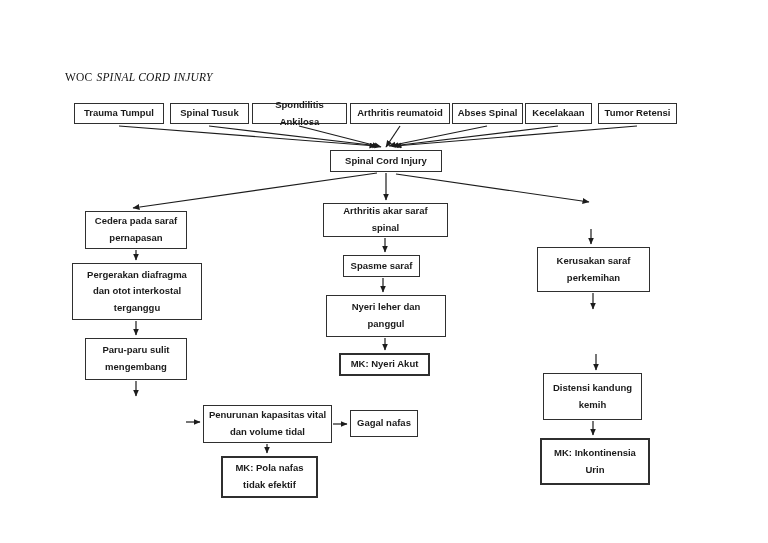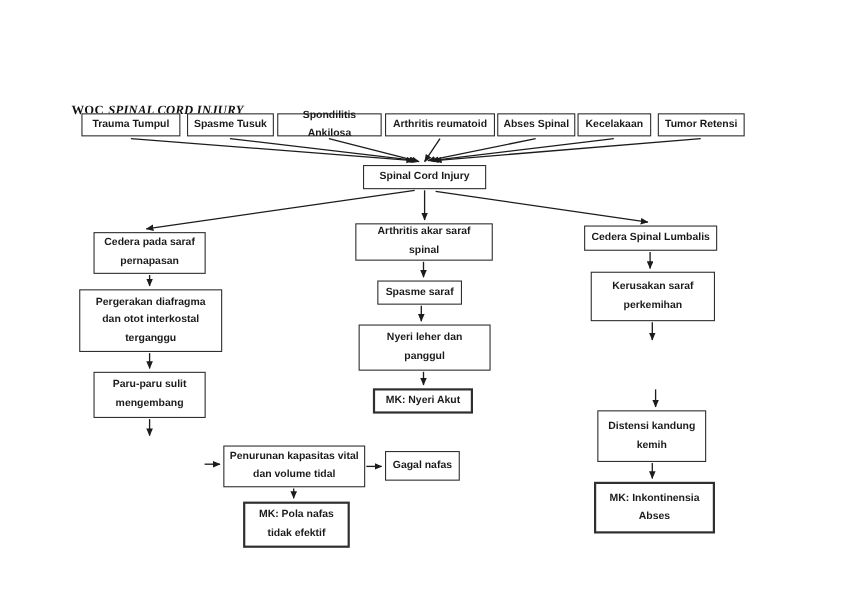--- a/index.html
+++ b/index.html
@@ -3,21 +3,21 @@
 <meta charset="utf-8">
 <style>
   html,body{margin:0;padding:0;background:#ffffff;}
   .canvas{
     position:relative;width:768px;height:543px;background:#ffffff;
     font-family:"Liberation Sans","DejaVu Sans",sans-serif;overflow:hidden;
   }
   .doc-title{
     position:absolute;left:65px;top:71px;
     font-family:"Liberation Serif","DejaVu Serif",serif;
-    font-weight:bold;font-size:11.5px;color:#111;letter-spacing:.2px;margin-top:24px;
+    font-weight:normal;font-size:11.5px;color:#111;letter-spacing:.2px;
   }
   .doc-title .it{font-style:italic;margin-left:4px;}
   svg.edges{position:absolute;left:0;top:0;width:768px;height:543px;pointer-events:none;}
   svg.edges line{stroke:#1c1c1c;stroke-width:1.2;}
   .node{
     position:absolute;box-sizing:border-box;border:1.6px solid #2f2f2f;background:#fff;
     display:flex;align-items:center;justify-content:center;text-align:center;
     font-size:9.5px;font-weight:700;color:#1a1a1a;line-height:1.75;
     white-space:pre-line;padding:1px 2px;
   }
@@ -62,21 +62,21 @@
     <line x1="383" y1="278" x2="383" y2="292" marker-end="url(#ah)"></line>
     <line x1="385" y1="338" x2="385" y2="350" marker-end="url(#ah)"></line>
 
     <line x1="591" y1="229" x2="591" y2="244" marker-end="url(#ah)"></line>
     <line x1="593" y1="293" x2="593" y2="309" marker-end="url(#ah)"></line>
     <line x1="596" y1="354" x2="596" y2="370" marker-end="url(#ah)"></line>
     <line x1="593" y1="421" x2="593" y2="435" marker-end="url(#ah)"></line>
   </svg>
 
   <div class="node" style="left:74px;top:103px;width:90px;height:21px">Trauma Tumpul</div>
-  <div class="node" style="left:170px;top:103px;width:79px;height:21px">Spasme Tusuk</div>
+  <div class="node" style="left:170px;top:103px;width:79px;height:21px">Spinal Tusuk</div>
   <div class="node" style="left:252px;top:103px;width:95px;height:21px">Spondilitis Ankilosa</div>
   <div class="node" style="left:350px;top:103px;width:100px;height:21px">Arthritis reumatoid</div>
   <div class="node" style="left:452px;top:103px;width:71px;height:21px">Abses Spinal</div>
   <div class="node" style="left:525px;top:103px;width:67px;height:21px">Kecelakaan</div>
   <div class="node" style="left:598px;top:103px;width:79px;height:21px">Tumor Retensi</div>
 
   <div class="node" style="left:330px;top:150px;width:112px;height:22px">Spinal Cord Injury</div>
 
   <div class="node" style="left:85px;top:211px;width:102px;height:38px">Cedera pada saraf
 pernapasan</div>
@@ -91,21 +91,20 @@
 tidak efektif</div>
   <div class="node" style="left:350px;top:410px;width:68px;height:27px">Gagal nafas</div>
 
   <div class="node" style="left:323px;top:203px;width:125px;height:34px">Arthritis akar saraf
 spinal</div>
   <div class="node" style="left:343px;top:255px;width:77px;height:22px">Spasme saraf</div>
   <div class="node mk" style="left:339px;top:353px;width:91px;height:23px">MK: Nyeri Akut</div>
   <div class="node" style="left:326px;top:295px;width:120px;height:42px">Nyeri leher dan
 panggul</div>
 
-  <div class="node" style="left:531px;top:205px;width:121px;height:23px">Cedera Spinal Lumbalis</div>
   <div class="node" style="left:537px;top:247px;width:113px;height:45px">Kerusakan saraf
 perkemihan</div>
   <div class="node" style="left:543px;top:373px;width:99px;height:47px">Distensi kandung
 kemih</div>
   <div class="node mk" style="left:540px;top:438px;width:110px;height:47px">MK: Inkontinensia
-Abses</div>
+Urin</div>
 
 </div>
 
 </body></html>

